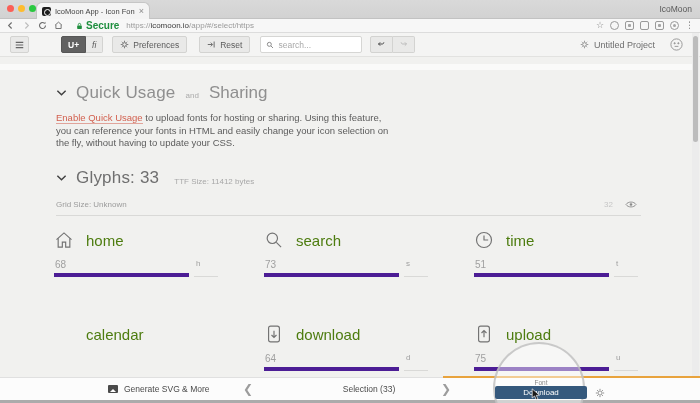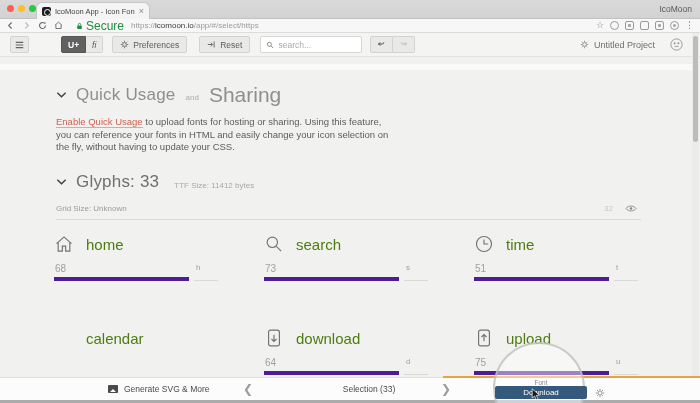--- a/index.html
+++ b/index.html
@@ -28,21 +28,21 @@
   .tab-title { font-size:7.5px; color:#444; white-space:nowrap; overflow:hidden; flex:1; }
   .tab-close { font-size:9px; color:#8a8a8a; line-height:9px; }
   .profile { position:absolute; right:8px; top:4px; font-size:8.5px; color:#5a5a5a; }
 
   
   .navbar { position:absolute; left:0; top:19px; width:700px; height:14px; background:#f7f7f7;
             border-bottom:1px solid #dcdcdc; display:flex; align-items:center; padding:0 6px; gap:7px; }
   .nav-ic { color:#6e6e6e; }
   .nav-ic.dim { color:#bdbdbd; }
   .secure-wrap { display:flex; align-items:center; gap:3px; margin-left:6px; }
-  .secure-txt { font-size:12px; color:#1e8e3e; font-weight:normal;text-align:right; }
+  .secure-txt { font-size:10px; color:#1e8e3e; font-weight:bold;text-align:right; }
   .url { font-size:8px; color:#9a9a9a; white-space:nowrap; }
   .url .domain { color:#3c3c3c; }
   .nav-right { margin-left:auto; display:flex; align-items:center; gap:6px; }
   .star { font-size:9px; color:#8b8b8b; line-height:9px; }
   .ext { width:9px; height:9px; border:1px solid #9a9a9a; border-radius:2px; position:relative; }
   .ext.round { border-radius:50%; }
   .ext i { position:absolute; left:2px; top:2px; right:2px; bottom:2px; background:#a5a5a5; border-radius:1px; }
   .dots { font-size:9px; color:#6e6e6e; letter-spacing:0; line-height:9px; }
 
   
@@ -63,21 +63,21 @@
   .project { margin-left:auto; display:flex; align-items:center; gap:5px; font-size:9px; color:#6e6e6e; }
   .smiley { margin-left:14px; margin-right:6px; color:#9b9b9b; }
 
   
   .content { position:absolute; left:0; top:64px; width:693px; height:320px; }
   .band { height:6px; background:#fafaf9; }
   .head { display:flex; align-items:center; gap:9px; margin:13px 0 0 56px; }
   .head .chev { color:#3f3f3f; }
   .h-title { font-size:17px; color:#8f8f8f; letter-spacing:.2px; }
   .h-and { font-size:8px; color:#ababab; margin:4px 1px 0; }
-  .h-title2 { font-size:21px; color:#8f8f8f; }
+  .h-title2 { font-size:17px; color:#8f8f8f; }
   .para { margin:9px 0 0 56px; width:340px; font-size:9.5px; line-height:1.34; color:#5c5c5c; }
   .link { color:#d2604f; border-bottom:1px solid #e0a49b; cursor:pointer; }
   .head2 .h-title { color:#6f6f6f; }
   .ttf { font-size:8px; color:#a8a8a8; margin:6px 0 0 6px; }
   .gridrow { margin:12px 0 0 56px; width:585px; display:flex; align-items:center;
              border-bottom:1px solid #d9d9d7; padding-bottom:6px; }
   .gridrow .lbl { font-size:8px; color:#9b9b9b; }
   .gridrow .val { margin-left:auto; font-size:8px; color:#c6c6c6; }
   .gridrow .eye { margin:0 4px 0 12px; color:#8a8a8a; }
 

